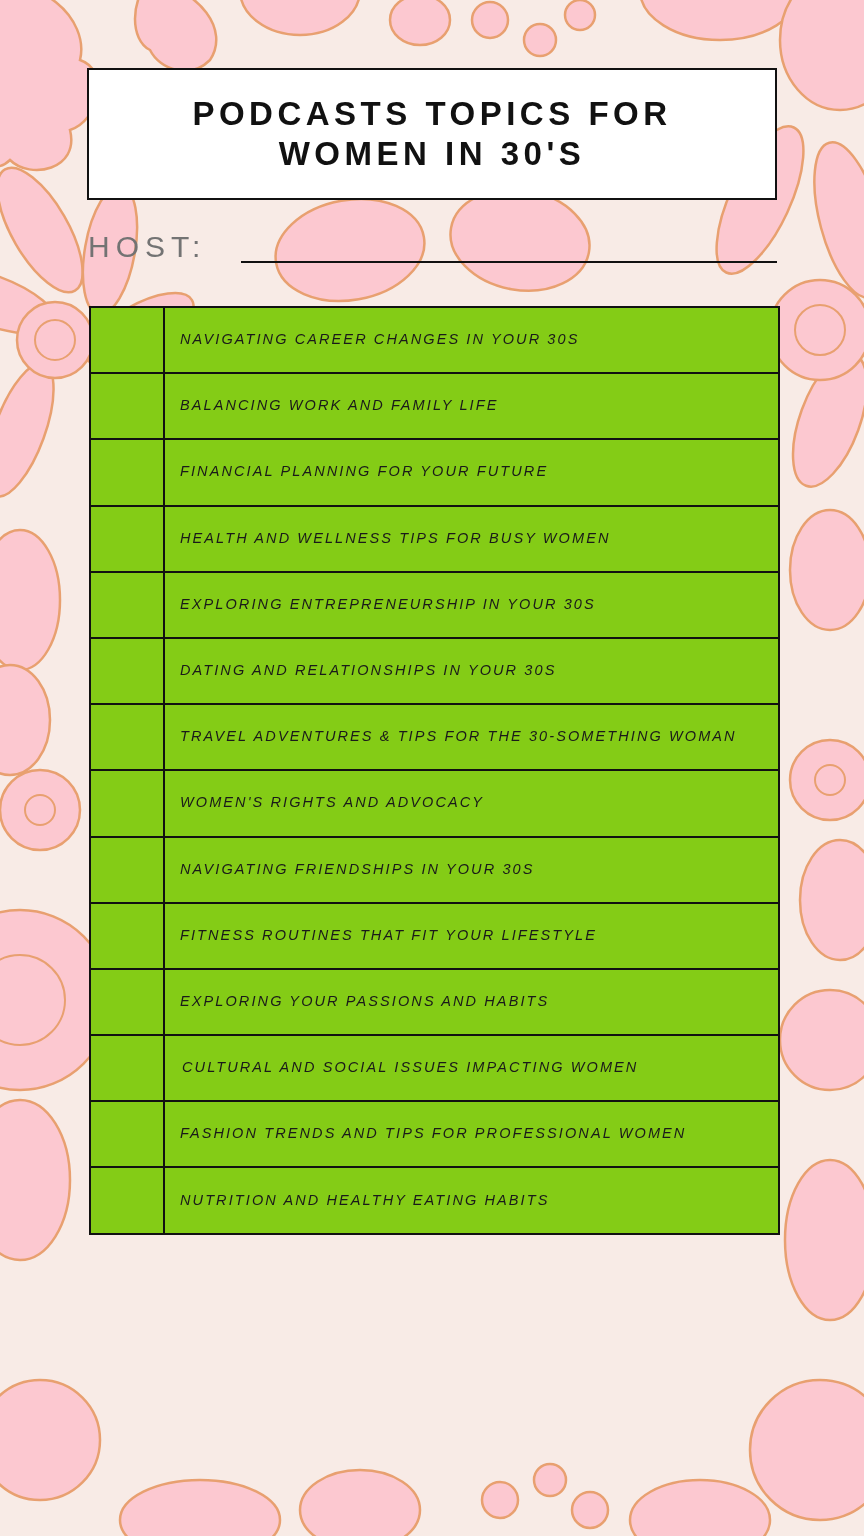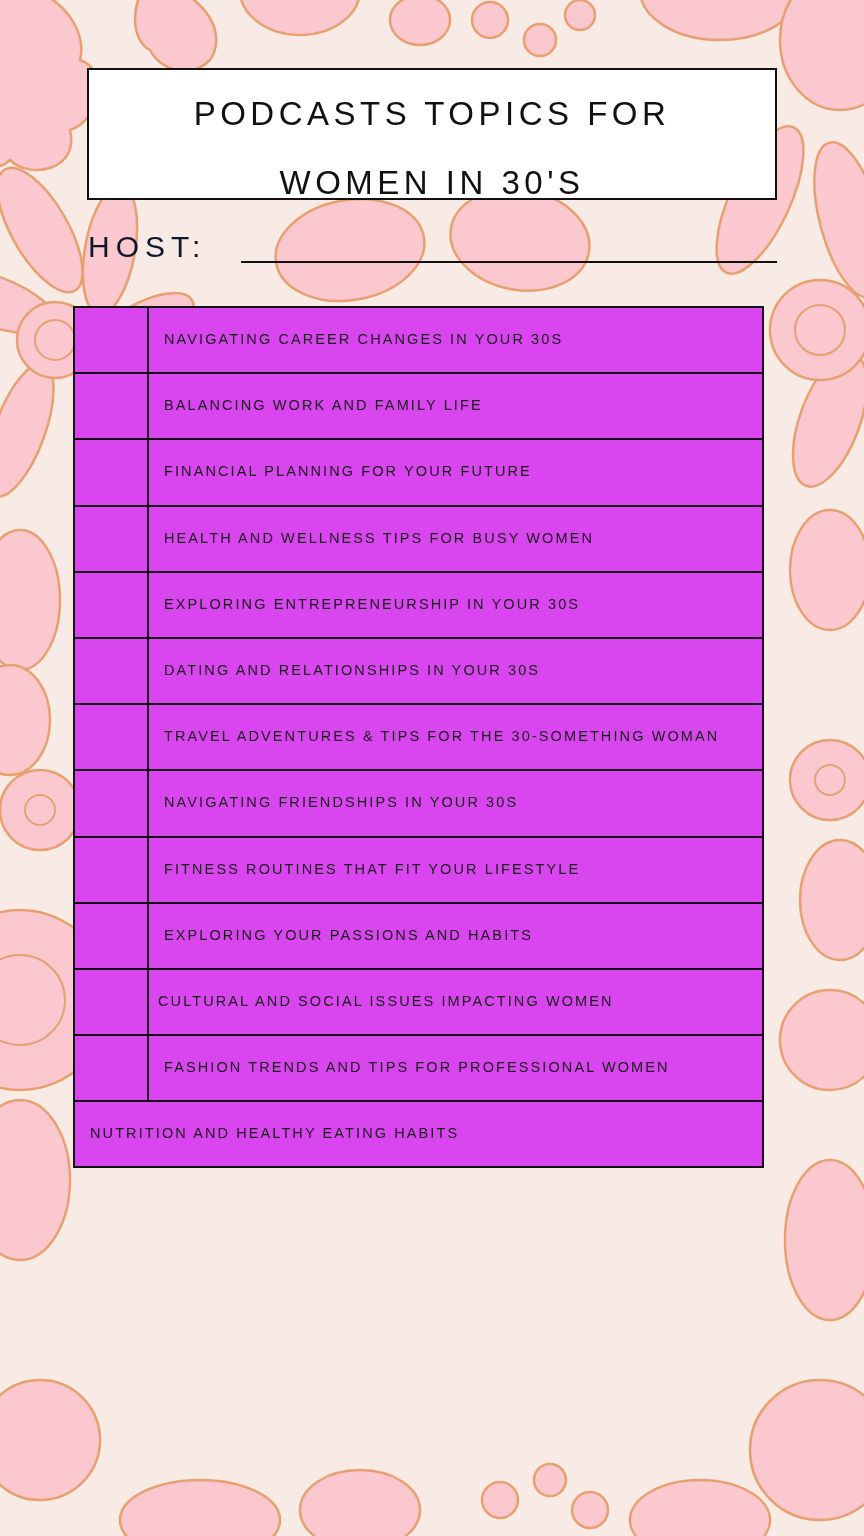--- a/index.html
+++ b/index.html
@@ -8,34 +8,34 @@
     background:#f8ebe6;
     font-family:"Liberation Sans", "DejaVu Sans", sans-serif;
   }
   #bg { position:absolute; left:0; top:0; width:864px; height:1536px; z-index:0; }
   .title-box {
     position:absolute; left:87px; top:68px; width:686px; height:128px;
     background:#fff; border:2.5px solid #111; z-index:2;
     display:flex; flex-direction:column; align-items:center; justify-content:center;
   }
   .title-line {
-    font-size:33px; letter-spacing:4.5px; color:#111; font-weight:400; line-height:40px;margin-top:29px;
+    font-size:33px; letter-spacing:4.5px; color:#111; font-weight:700; line-height:40px;
   }
   .host-label {
-    position:absolute; left:88px; top:230px; font-size:30px; letter-spacing:6px; color:#0f172a; z-index:2;
+    position:absolute; left:88px; top:230px; font-size:30px; letter-spacing:6px; color:#737373; z-index:2;
   }
   .host-line {
     position:absolute; left:241px; top:261px; width:536px; height:0; border-top:2.5px solid #111; z-index:2;
   }
   .table {
-    position:absolute; left:73px; top:306px; width:687px; z-index:2;
-    border:2.5px solid #111; background:#d946ef;
+    position:absolute; left:89px; top:306px; width:687px; z-index:2;
+    border:2.5px solid #111; background:#84cc16;font-style:italic;
   }
   .row { display:flex; height:64.2px; border-bottom:2.5px solid #111; }
-  .row:last-child { border-bottom:none;flex-direction:column; }
+  .row:last-child { border-bottom:none; }
   .check { width:72px; border-right:2.5px solid #111; flex:none; }
   .topic {
     flex:1; display:flex; align-items:center; padding-left:15px; padding-bottom:2px;
     font-size:14.5px; letter-spacing:2.1px; color:#1a1a1a; white-space:nowrap;
   }
 </style>
 </head>
 <body>
 
 <svg id="bg" viewBox="0 0 864 1536" xmlns="http://www.w3.org/2000/svg">
@@ -129,33 +129,37 @@
   <div class="row">
       <div class="check"></div>
       <div class="topic">DATING AND RELATIONSHIPS IN YOUR 30S</div>
     </div>
   <div class="row">
       <div class="check"></div>
       <div class="topic">TRAVEL ADVENTURES &amp; TIPS FOR THE 30-SOMETHING WOMAN</div>
     </div>
   <div class="row">
       <div class="check"></div>
+      <div class="topic">WOMEN'S RIGHTS AND ADVOCACY</div>
+    </div>
+  <div class="row">
+      <div class="check"></div>
       <div class="topic">NAVIGATING FRIENDSHIPS IN YOUR 30S</div>
     </div>
   <div class="row">
       <div class="check"></div>
       <div class="topic">FITNESS ROUTINES THAT FIT YOUR LIFESTYLE</div>
     </div>
   <div class="row">
       <div class="check"></div>
       <div class="topic">EXPLORING YOUR PASSIONS AND HABITS</div>
     </div>
   <div class="row">
       <div class="check"></div>
-      <div class="topic" style="padding-left:9px">CULTURAL AND SOCIAL ISSUES IMPACTING WOMEN</div>
+      <div class="topic" style="padding-left:17px">CULTURAL AND SOCIAL ISSUES IMPACTING WOMEN</div>
     </div>
   <div class="row">
       <div class="check"></div>
       <div class="topic">FASHION TRENDS AND TIPS FOR PROFESSIONAL WOMEN</div>
     </div>
   <div class="row">
       <div class="check"></div>
       <div class="topic">NUTRITION AND HEALTHY EATING HABITS</div>
     </div>
 </div>

